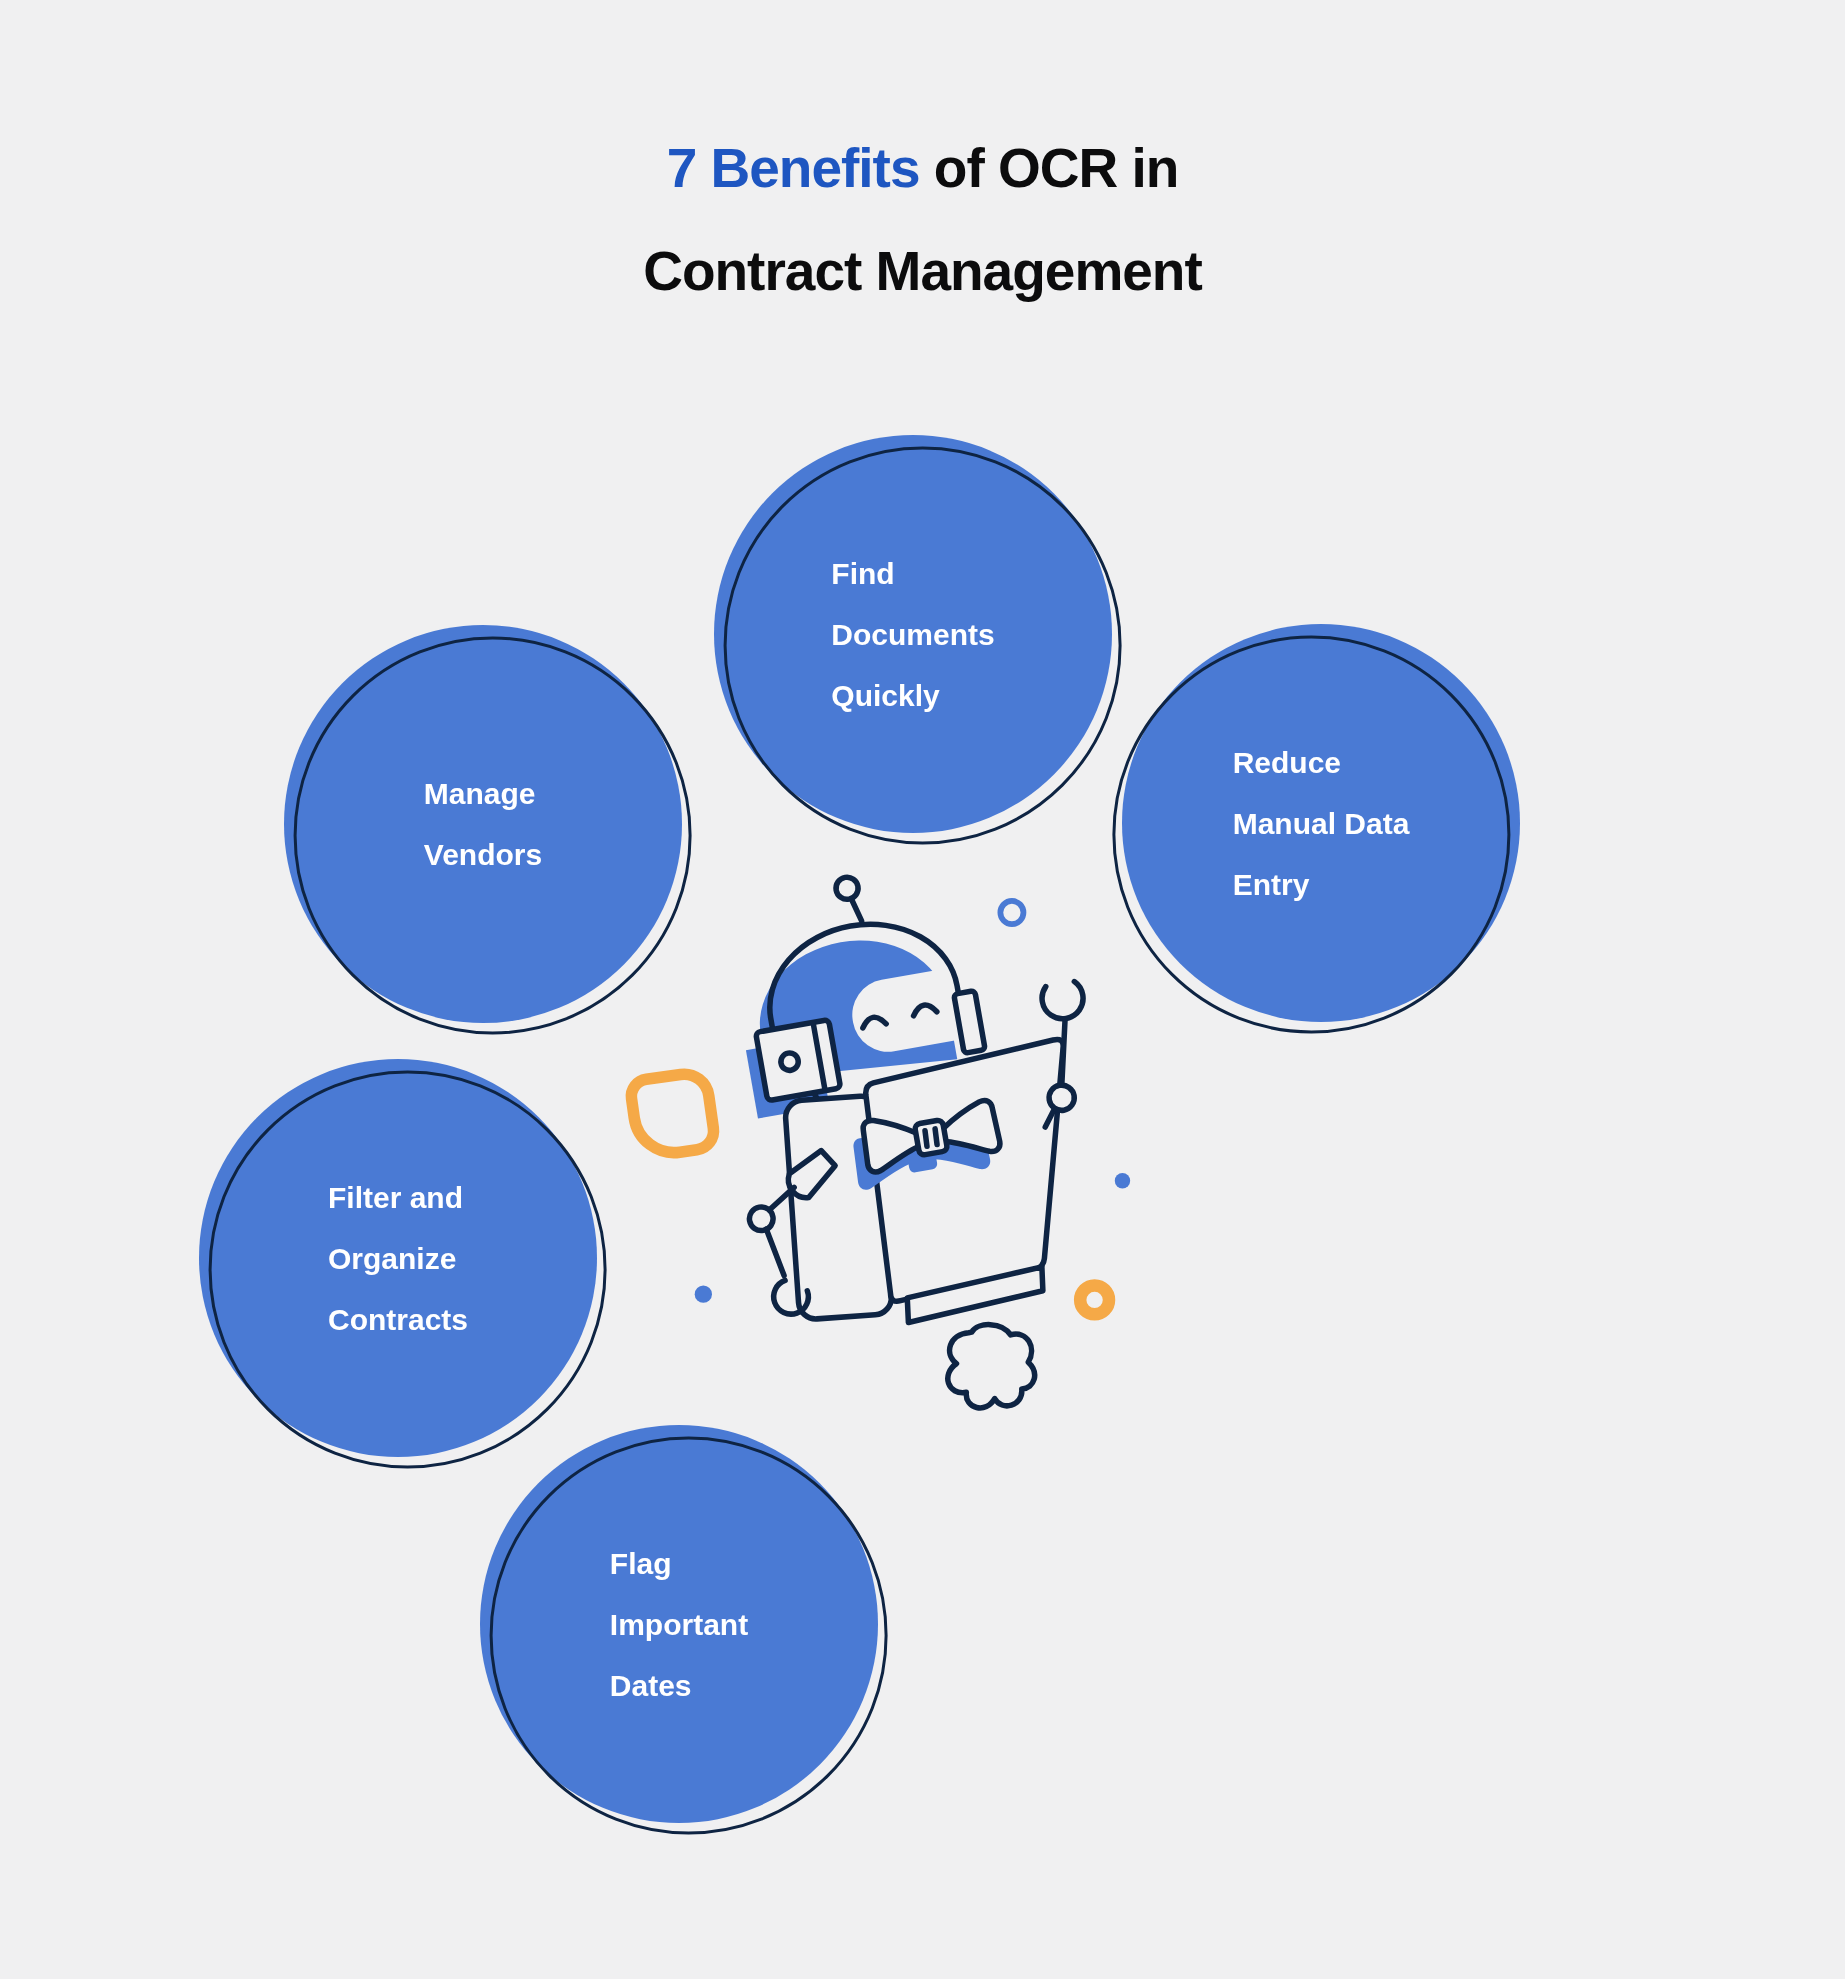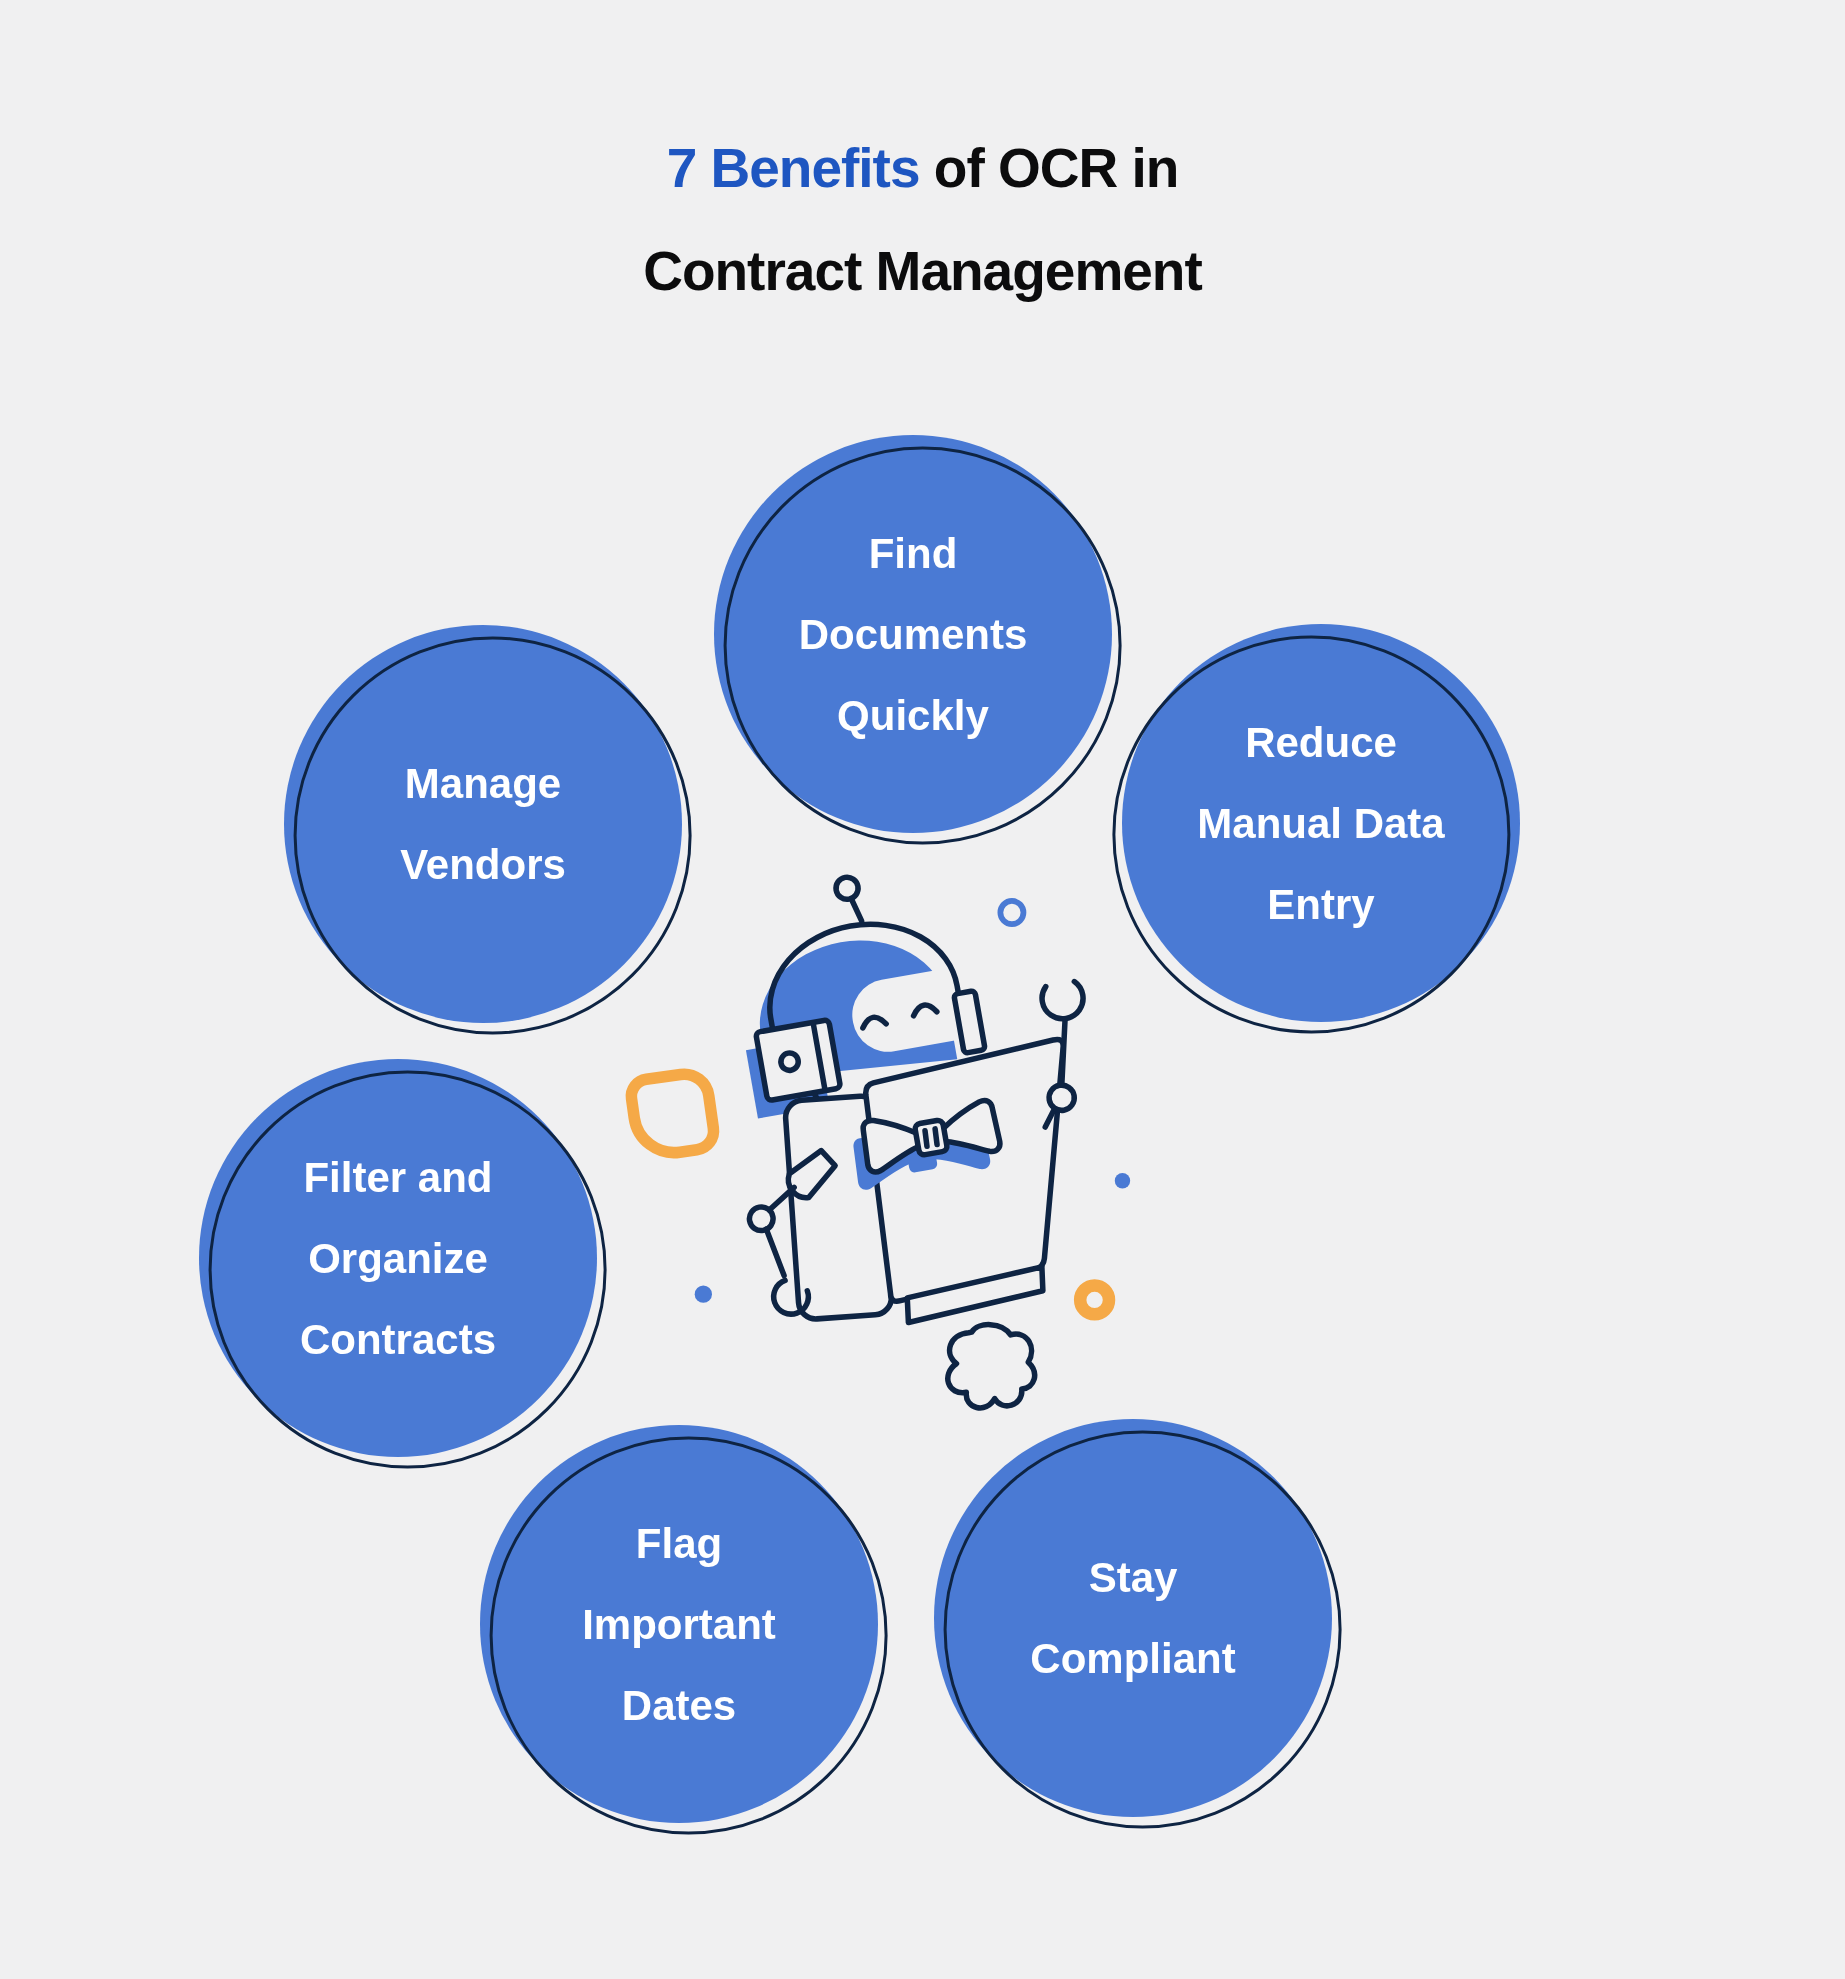--- a/index.html
+++ b/index.html
@@ -26,23 +26,23 @@
   }
   .bubble .ring{
     position:absolute;inset:0;border-radius:50%;
     border:3.8px solid var(--outline-navy,#0e2443);
     transform:translate(9.6px,11.5px);
   }
   .bubble.ring-left .ring{transform:translate(-9.6px,11.5px);}
   .bubble .label{
     position:absolute;inset:0;
     display:flex;align-items:center;justify-content:center;
-    text-align:center;white-space:pre-line;
+    text-align:left;white-space:pre-line;
     color:var(--label-white,#ffffff);
-    font-size:42px;line-height:81px;font-weight:bold;
+    font-size:30px;line-height:61px;font-weight:bold;
   }
   .center-art{position:absolute;left:538px;top:826px;}
   .ln{fill:none;stroke:var(--outline-navy,#0e2443);stroke-width:7;stroke-linecap:round;stroke-linejoin:round;}
   .shape{fill:var(--page-bg,#f0f0f1);stroke:var(--outline-navy,#0e2443);stroke-width:7;stroke-linecap:round;stroke-linejoin:round;}
   .bluefill{fill:var(--accent-blue,#4a7ad4);stroke:none;}
   .blueln{fill:none;stroke:var(--accent-blue,#4a7ad4);}
   .orangeln{fill:none;stroke:var(--accent-orange,#f5a947);stroke-linejoin:round;}
 </style>
 </head>
 <body>
@@ -64,26 +64,20 @@
 
   <div class="bubble ring-left" style="left:1122px;top:624px;">
     <div class="fill"></div>
     <div class="ring"></div>
     <div class="label">Reduce
 Manual Data
 Entry</div>
   </div>
 
 
-  <div class="bubble" style="left:934px;top:1419px;">
-    <div class="fill"></div>
-    <div class="ring"></div>
-    <div class="label">Stay
-Compliant</div>
-  </div>
 
   <div class="bubble" style="left:480px;top:1425px;text-decoration:underline;">
     <div class="fill"></div>
     <div class="ring"></div>
     <div class="label">Flag
 Important
 Dates</div>
   </div>
 
   <div class="bubble" style="left:199px;top:1059px;">

